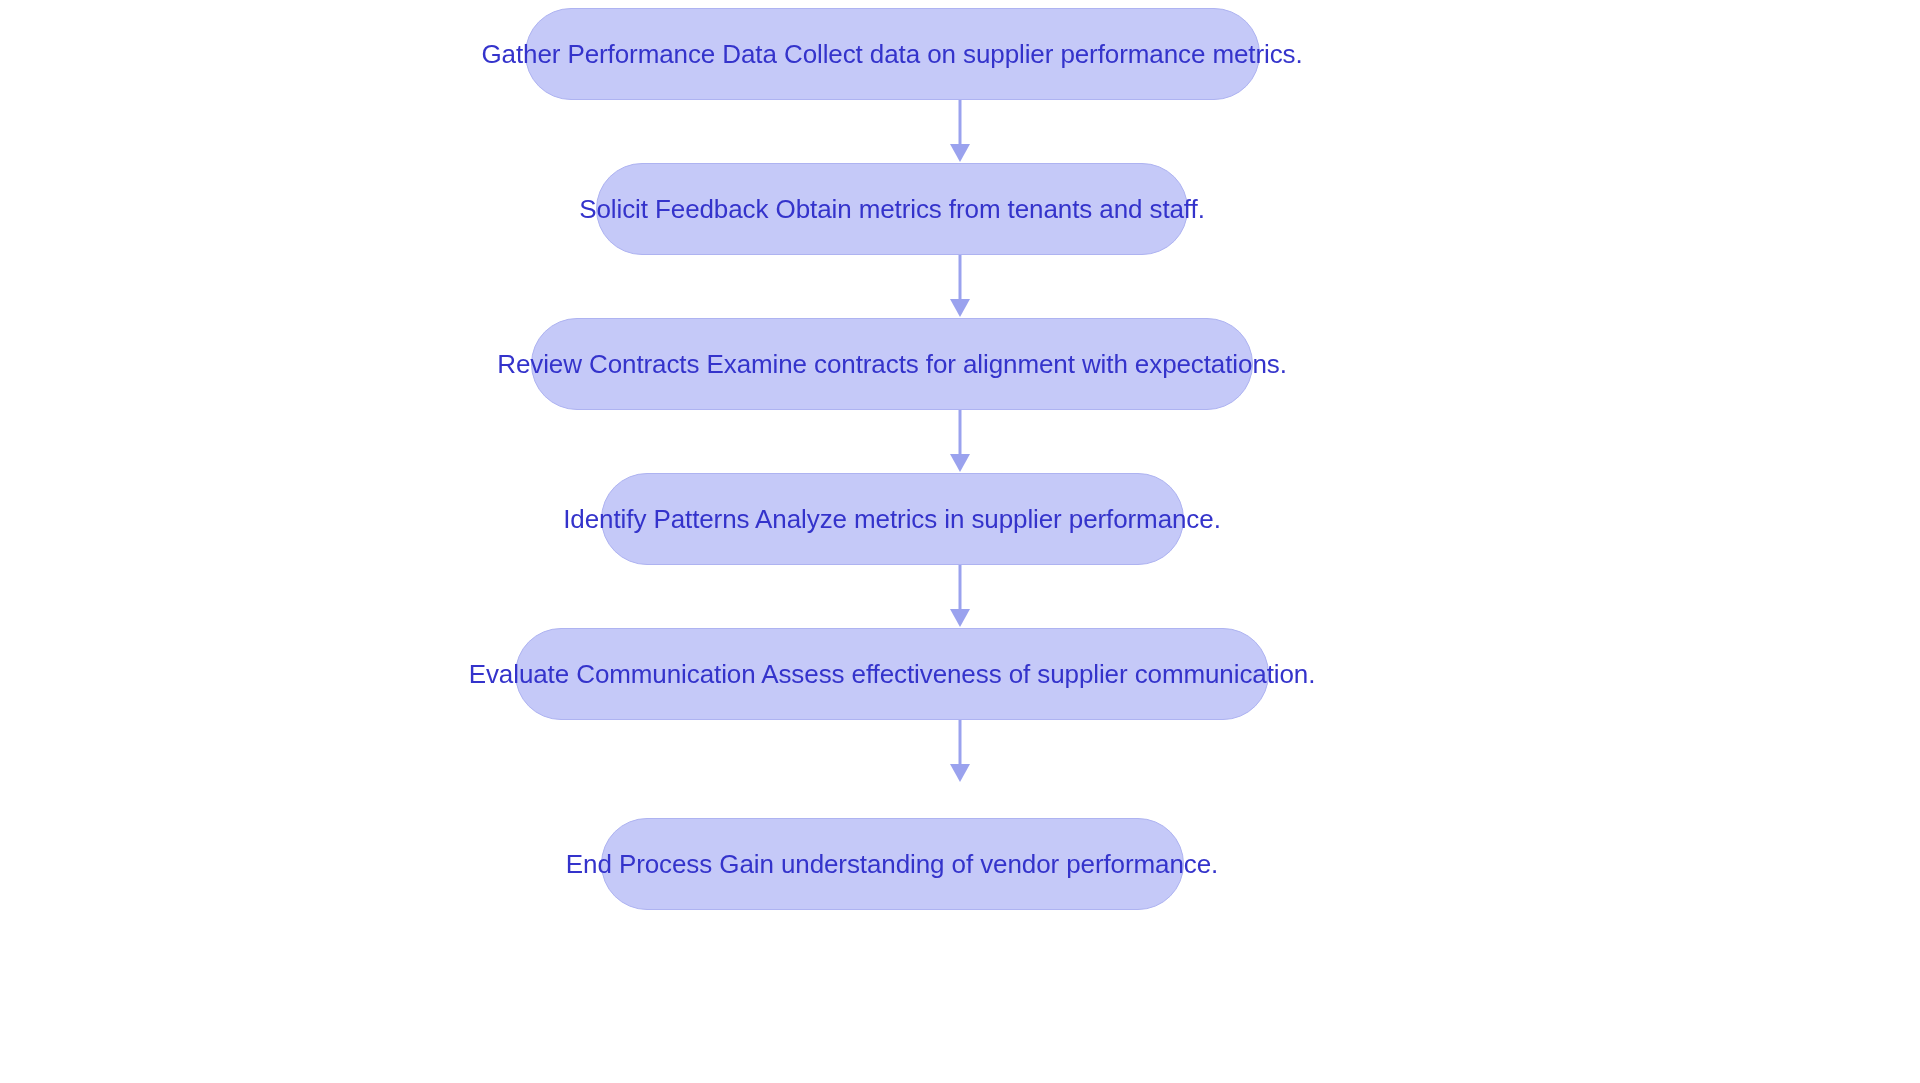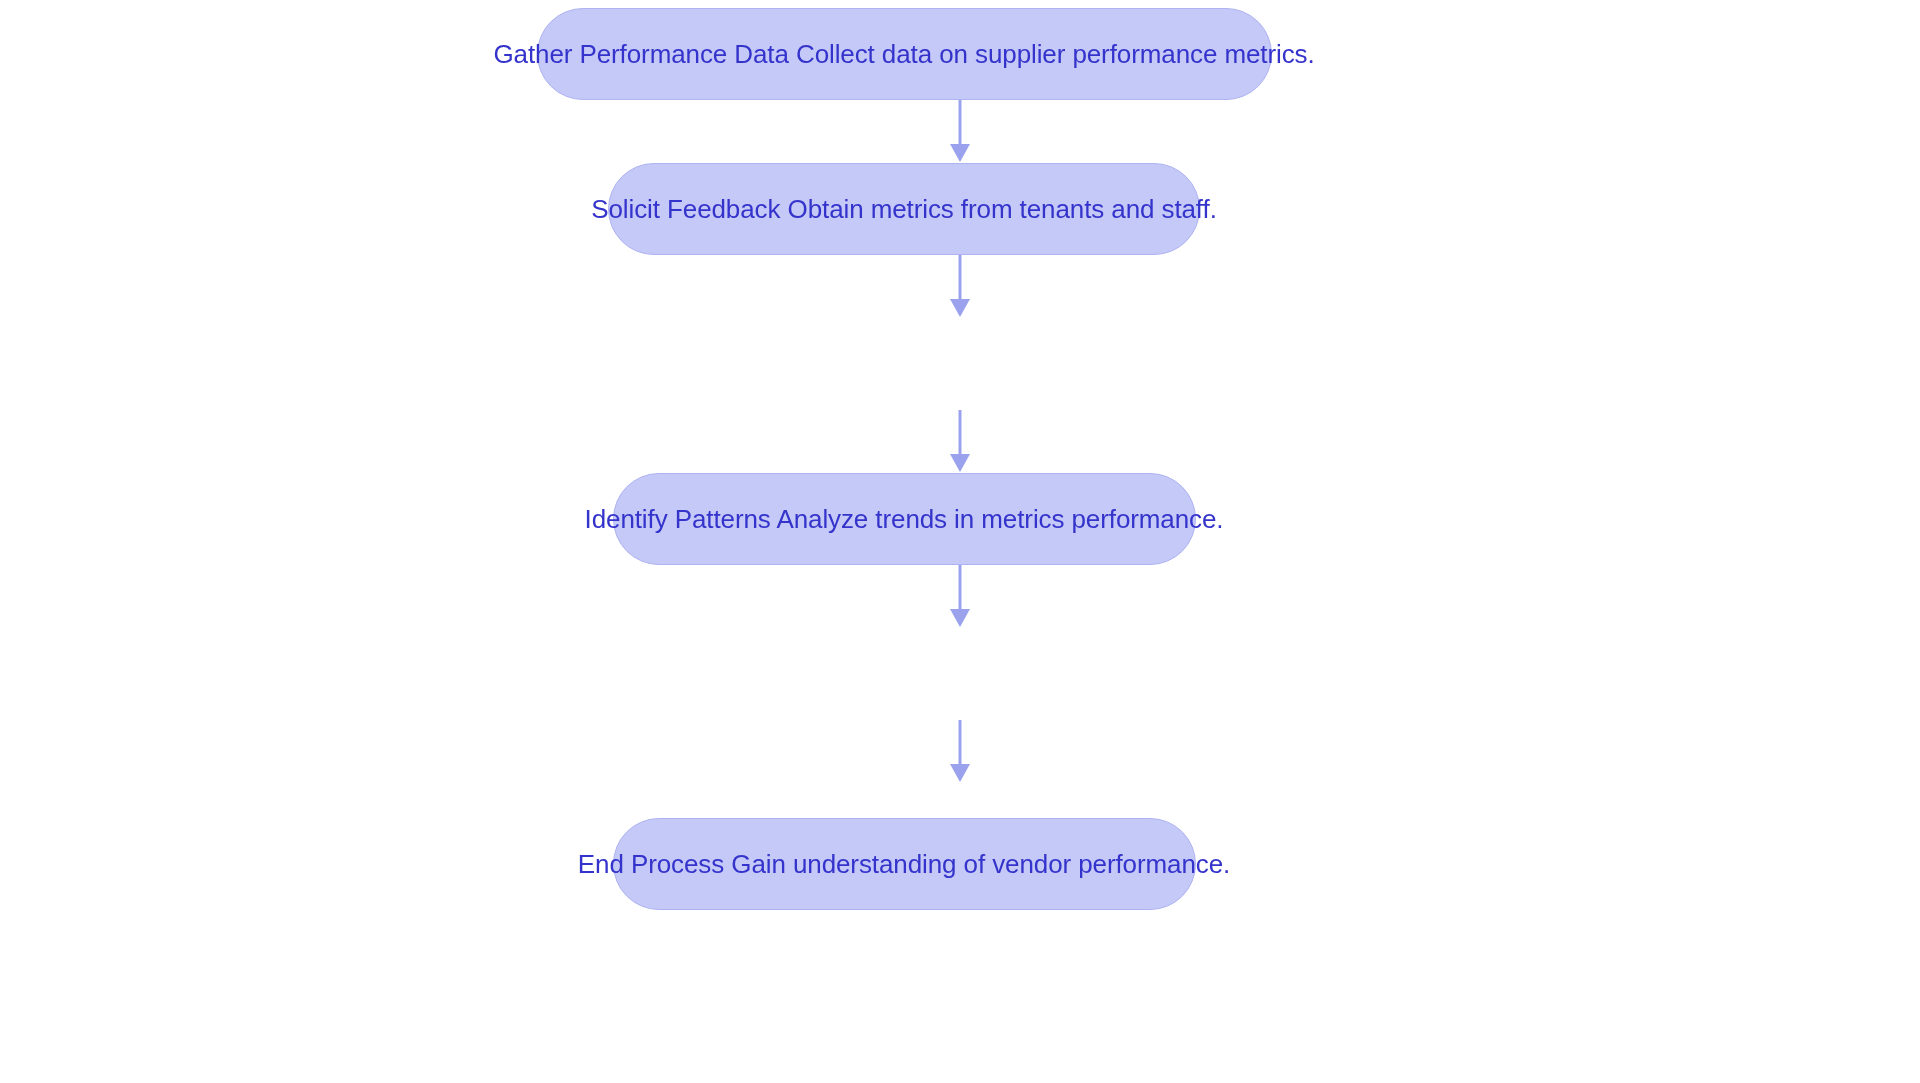--- a/index.html
+++ b/index.html
@@ -21,21 +21,20 @@
     background: #ffffff;
   }
 
   .node-row {
     position: absolute;
     left: 0;
     width: 1784px;
     display: flex;
     justify-content: center;
     align-items: center;
-    padding-left: 12px;
   }
 
   .node {
     box-sizing: border-box;
     height: 92px;
     display: flex;
     align-items: center;
     justify-content: center;
     background: #c5c9f8;
     border: 1px solid #aeb3f1;
@@ -85,41 +84,51 @@
     </div>
   </div>
 
   <div class="connector" style="top:255px">
     <svg width="24" height="63" viewBox="0 0 24 63">
       <line x1="12" y1="0" x2="12" y2="47" stroke="#9aa2ee" stroke-width="3"></line>
       <polygon points="12,62 2,44 22,44" fill="#9aa2ee"></polygon>
     </svg>
   </div>
 
+  <div class="node-row" style="top:318px">
+    <div class="node" style="width:722px">
+      <span>Review Contracts Examine contracts for alignment with expectations.</span>
+    </div>
+  </div>
 
   <div class="connector" style="top:410px">
     <svg width="24" height="63" viewBox="0 0 24 63">
       <line x1="12" y1="0" x2="12" y2="47" stroke="#9aa2ee" stroke-width="3"></line>
       <polygon points="12,62 2,44 22,44" fill="#9aa2ee"></polygon>
     </svg>
   </div>
 
   <div class="node-row" style="top:473px">
     <div class="node" style="width:583px">
-      <span>Identify Patterns Analyze trends in metrics performance.</span>
+      <span>Identify Patterns Analyze metrics in supplier performance.</span>
     </div>
   </div>
 
   <div class="connector" style="top:565px">
     <svg width="24" height="63" viewBox="0 0 24 63">
       <line x1="12" y1="0" x2="12" y2="47" stroke="#9aa2ee" stroke-width="3"></line>
       <polygon points="12,62 2,44 22,44" fill="#9aa2ee"></polygon>
     </svg>
   </div>
 
+  <div class="node-row" style="top:628px">
+    <div class="node" style="width:754px">
+      <span>Evaluate Communication Assess effectiveness of supplier communication.</span>
+    </div>
+  </div>
 
   <div class="connector" style="top:720px">
     <svg width="24" height="63" viewBox="0 0 24 63">
       <line x1="12" y1="0" x2="12" y2="47" stroke="#9aa2ee" stroke-width="3"></line>
       <polygon points="12,62 2,44 22,44" fill="#9aa2ee"></polygon>
     </svg>
   </div>
 
   <div class="node-row" style="top:818px">
     <div class="node" style="width:583px">

